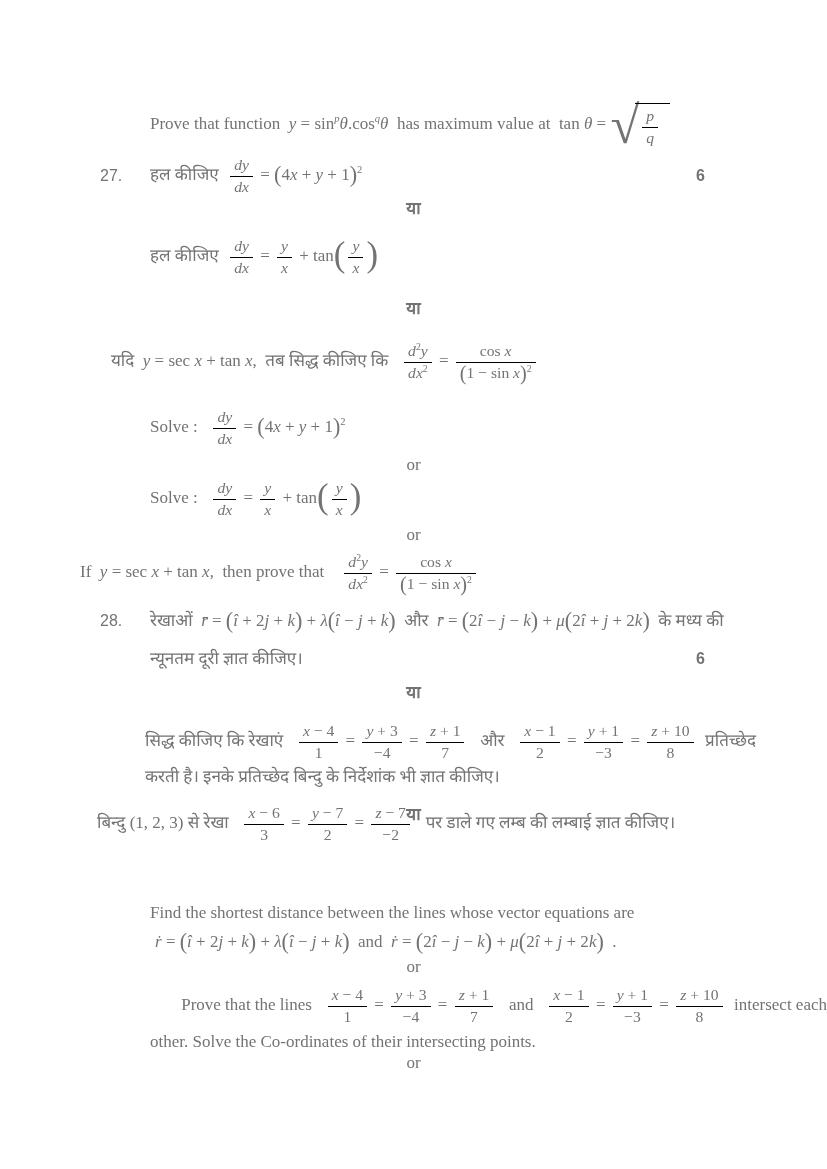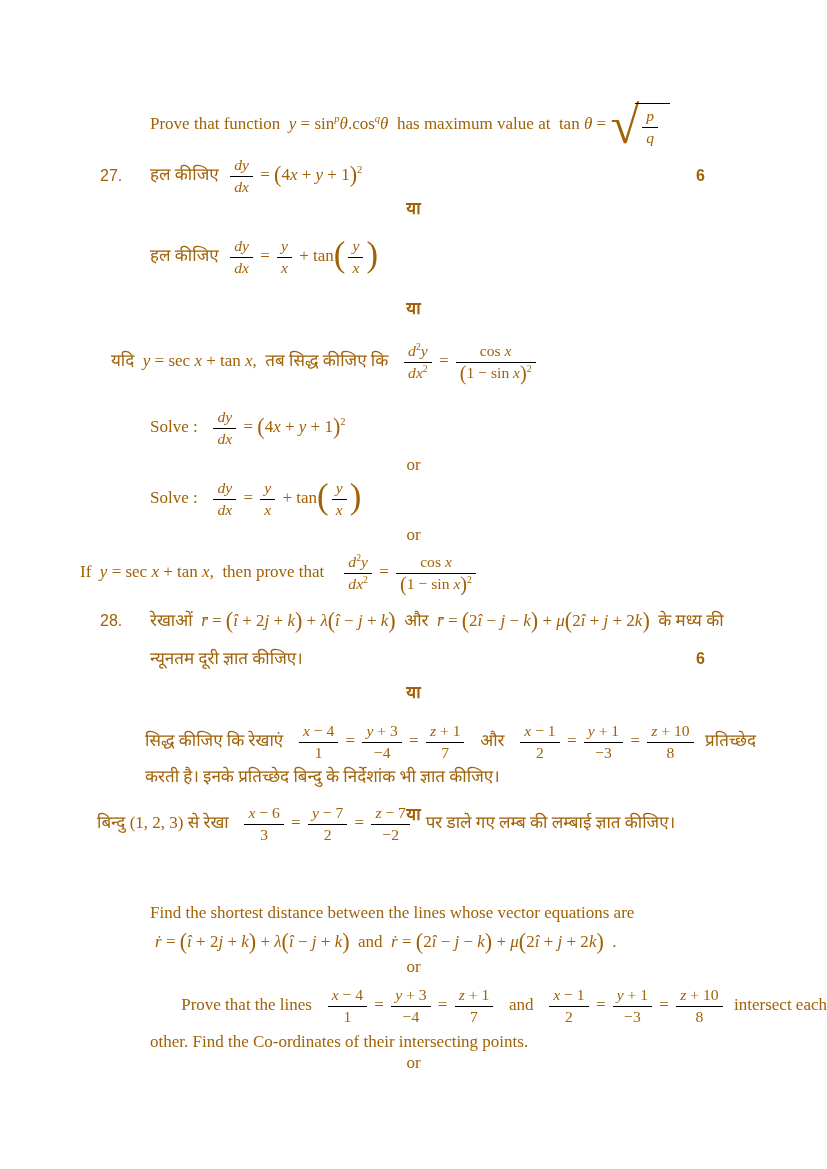--- a/index.html
+++ b/index.html
@@ -1,17 +1,17 @@
 <!DOCTYPE html>
 <html><head>
 <meta charset="utf-8">
 <style>
   html,body{margin:0;padding:0;background:#ffffff;}
   .page{position:relative;width:827px;height:1169px;background:#ffffff;overflow:hidden;
-        font-family:"Liberation Serif","DejaVu Serif",serif;color:#a16207;}
+        font-family:"Liberation Serif","DejaVu Serif",serif;color:#737373;}
   .row{position:absolute;left:0;right:0;display:flex;align-items:center;
        white-space:pre;font-size:17px;line-height:1.25;}
   .row.center{justify-content:center;font-weight:bold;}
   .qnum{position:absolute;left:100px;top:50%;transform:translateY(-50%);
         font-family:"Liberation Sans","DejaVu Sans",sans-serif;font-weight:normal;font-size:16px;}
   .marks{position:absolute;left:696px;top:50%;transform:translateY(-50%);
          font-family:"Liberation Sans","DejaVu Sans",sans-serif;font-weight:bold;font-size:16px;}
   .sep-hi{font-size:17px;font-weight:bold;}
   .sep-en{font-size:17px;font-weight:normal;font-family:"Liberation Serif",serif;}
   
@@ -121,20 +121,20 @@
 
   <div class="row center" style="top:956px;height:22px;">
     <span class="sep-en">or</span>
   </div>
 
   <div class="row" style="top:978px;height:56px;padding-left:150px;justify-content:flex-end;">
     <span class="math"><span class="mtext">Prove that the lines   </span><span class="frac"><span class="fnum"><span class="mvar">x</span><span class="mtext"> − 4</span></span><span class="fden"><span class="mtext">1</span></span></span><span class="mtext"> = </span><span class="frac"><span class="fnum"><span class="mvar">y</span><span class="mtext"> + 3</span></span><span class="fden"><span class="mtext">−4</span></span></span><span class="mtext"> = </span><span class="frac"><span class="fnum"><span class="mvar">z</span><span class="mtext"> + 1</span></span><span class="fden"><span class="mtext">7</span></span></span><span class="mtext">   and   </span><span class="frac"><span class="fnum"><span class="mvar">x</span><span class="mtext"> − 1</span></span><span class="fden"><span class="mtext">2</span></span></span><span class="mtext"> = </span><span class="frac"><span class="fnum"><span class="mvar">y</span><span class="mtext"> + 1</span></span><span class="fden"><span class="mtext">−3</span></span></span><span class="mtext"> = </span><span class="frac"><span class="fnum"><span class="mvar">z</span><span class="mtext"> + 10</span></span><span class="fden"><span class="mtext">8</span></span></span><span class="mtext">  intersect each</span></span>
   </div>
 
   <div class="row" style="top:1028px;height:28px;padding-left:150px;">
-    <span>other. Find the Co-ordinates of their intersecting points.</span>
+    <span>other. Solve the Co-ordinates of their intersecting points.</span>
   </div>
 
   <div class="row center" style="top:1052px;height:22px;">
     <span class="sep-en">or</span>
   </div>
 
 </div>
 
 </body></html>

